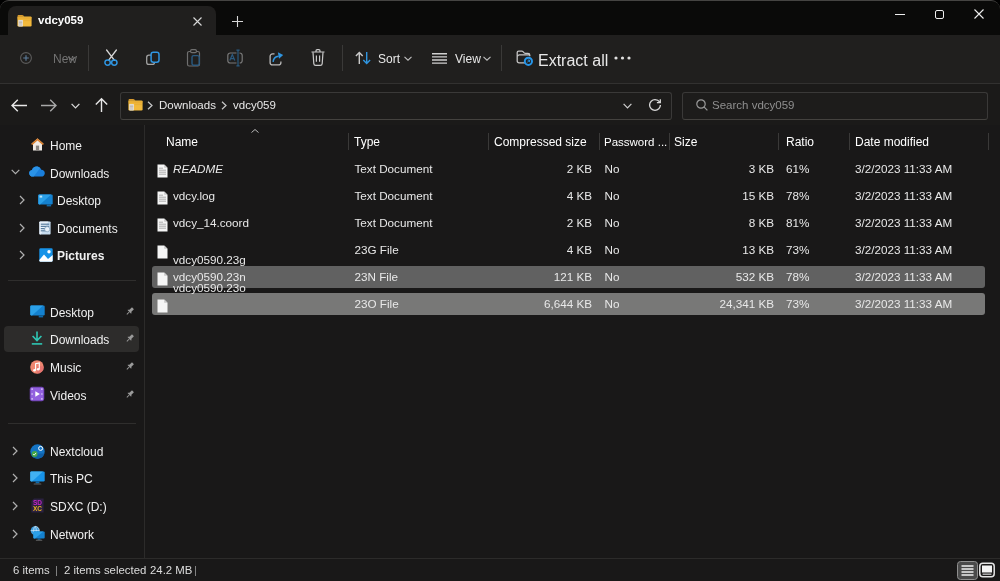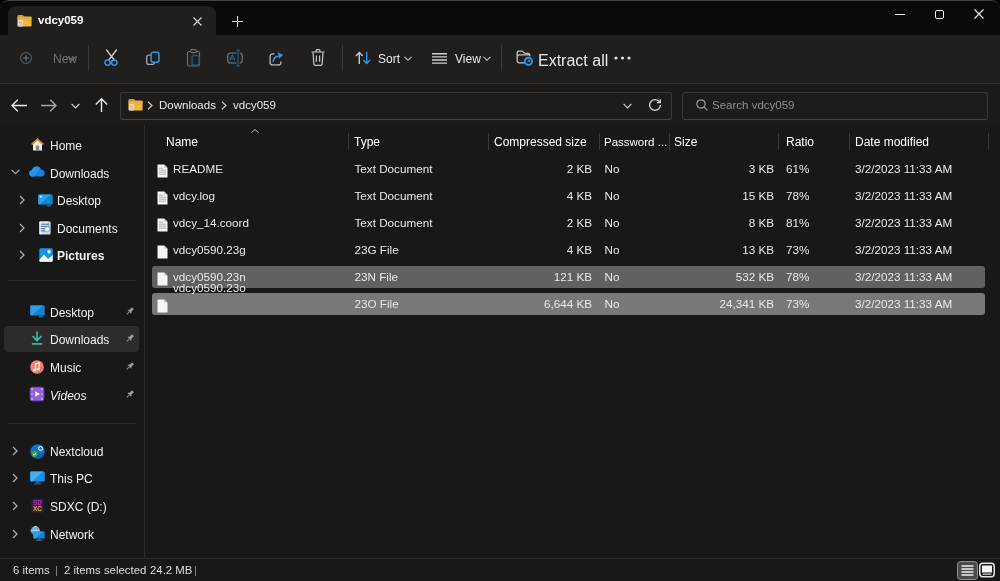--- a/index.html
+++ b/index.html
@@ -219,21 +219,21 @@
 <div class="abs" style="left:4px; top:326px; width:135px; height:26px; background:#2d2c2b; border-radius:4px;"></div>
 <div class="srow" style="left:50px; top:139px;">Home</div>
 <div class="srow" style="left:50px; top:166.5px;">Downloads</div>
 <div class="srow" style="left:57px; top:194px;">Desktop</div>
 <div class="srow" style="left:57px; top:221.5px;">Documents</div>
 <div class="srow" style="left:57px; top:249px;font-weight:bold;">Pictures</div>
 <div class="ssep" style="top:280px;"></div>
 <div class="srow" style="left:50px; top:305.5px;">Desktop</div>
 <div class="srow" style="left:50px; top:333px;">Downloads</div>
 <div class="srow" style="left:50px; top:361px;">Music</div>
-<div class="srow" style="left:50px; top:388.5px;font-style:italic;">Videos</div>
+<div class="srow" style="left:50px; top:388.5px;">Videos</div>
 <div class="ssep" style="top:423px;"></div>
 <div class="srow" style="left:50px; top:444.5px;">Nextcloud</div>
 <div class="srow" style="left:50px; top:472px;">This PC</div>
 <div class="srow" style="left:50px; top:499.5px;">SDXC (D:)</div>
 <div class="srow" style="left:50px; top:527.5px;">Network</div>
 <div id="icons-side">
 
   <svg style="left:11px; top:169px;" width="9" height="6" viewBox="0 0 9 6">
     <path d="M0.7 0.9 L4.5 4.7 L8.3 0.9" stroke="#b0b0b0" stroke-width="1.2" fill="none"></path>
   </svg>
@@ -398,21 +398,21 @@
   <path d="M0.5 3.5 L4 0.5 L7.5 3.5" stroke="#b8b8b8" stroke-width="1" fill="none"></path>
 </svg>
 
 <div class="abs sel1"></div>
 <div class="abs sel2"></div>
 <div id="rows">
 
   <svg style="left:157px; top:163.5px;" width="11" height="14" viewBox="0 0 11 14">
       <use href="#doctext"></use>
     </svg>
-  <div class="txt" style="left:173px; top:164.5px;">README</div>
+  <div class="txt" style="left:173px; top:164.5px;font-style:italic;">README</div>
   <div class="txt" style="left:354.5px; top:164.5px;">Text Document</div>
   <div class="txt ra" style="left:500px; top:164.5px; width:92px;">2 KB</div>
   <div class="txt" style="left:604.5px; top:164.5px;">No</div>
   <div class="txt ra" style="left:680px; top:164.5px; width:94px;">3 KB</div>
   <div class="txt" style="left:786px; top:164.5px;">61%</div>
   <div class="txt" style="left:855px; top:164.5px;">3/2/2023 11:33 AM</div>
 
   <svg style="left:157px; top:190.5px;" width="11" height="14" viewBox="0 0 11 14">
       <use href="#doctext"></use>
     </svg>
@@ -431,21 +431,21 @@
   <div class="txt" style="left:354.5px; top:218.5px;">Text Document</div>
   <div class="txt ra" style="left:500px; top:218.5px; width:92px;">2 KB</div>
   <div class="txt" style="left:604.5px; top:218.5px;">No</div>
   <div class="txt ra" style="left:680px; top:218.5px; width:94px;">8 KB</div>
   <div class="txt" style="left:786px; top:218.5px;">81%</div>
   <div class="txt" style="left:855px; top:218.5px;">3/2/2023 11:33 AM</div>
 
   <svg style="left:157px; top:244.5px;" width="11" height="14" viewBox="0 0 11 14">
       <use href="#docblank"></use>
     </svg>
-  <div class="txt" style="left:173px; top:245px;">vdcy0590.23g</div>
+  <div class="txt" style="left:173px; top:255px;">vdcy0590.23g</div>
   <div class="txt" style="left:354.5px; top:245.5px;">23G File</div>
   <div class="txt ra" style="left:500px; top:245.5px; width:92px;">4 KB</div>
   <div class="txt" style="left:604.5px; top:245.5px;">No</div>
   <div class="txt ra" style="left:680px; top:245.5px; width:94px;">13 KB</div>
   <div class="txt" style="left:786px; top:245.5px;">73%</div>
   <div class="txt" style="left:855px; top:245.5px;">3/2/2023 11:33 AM</div>
 
   <svg style="left:157px; top:271.5px;" width="11" height="14" viewBox="0 0 11 14">
       <use href="#docblank"></use>
     </svg>

